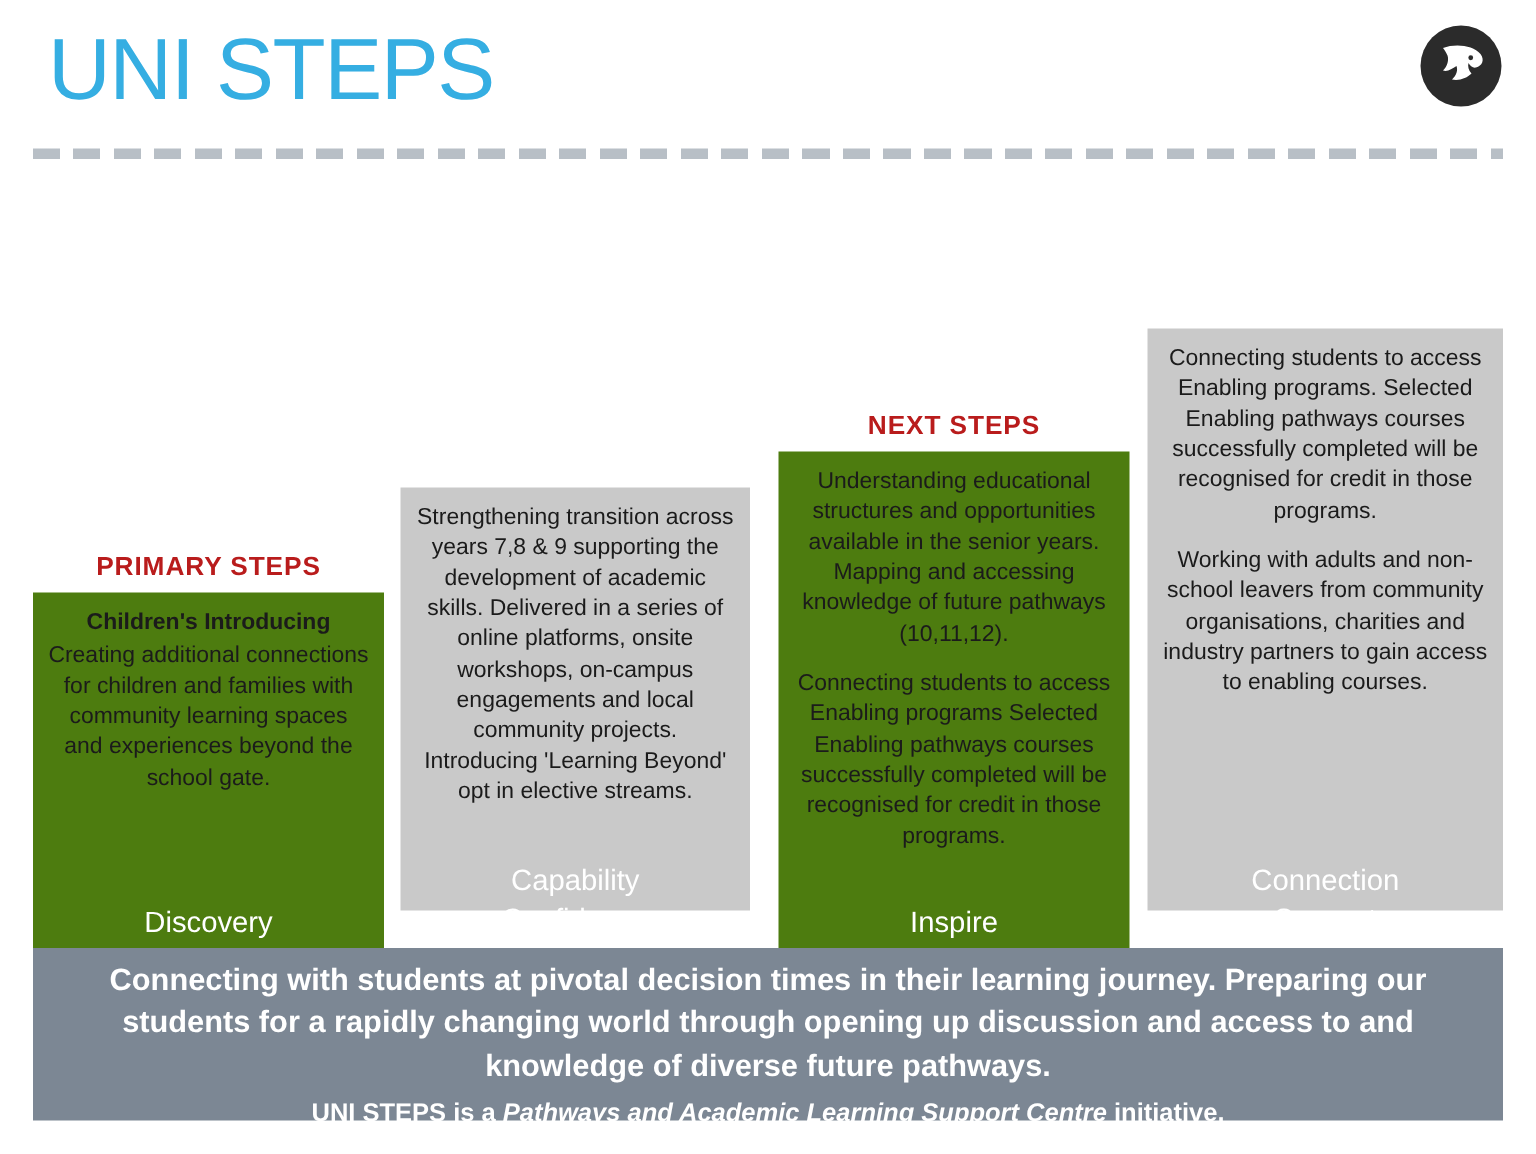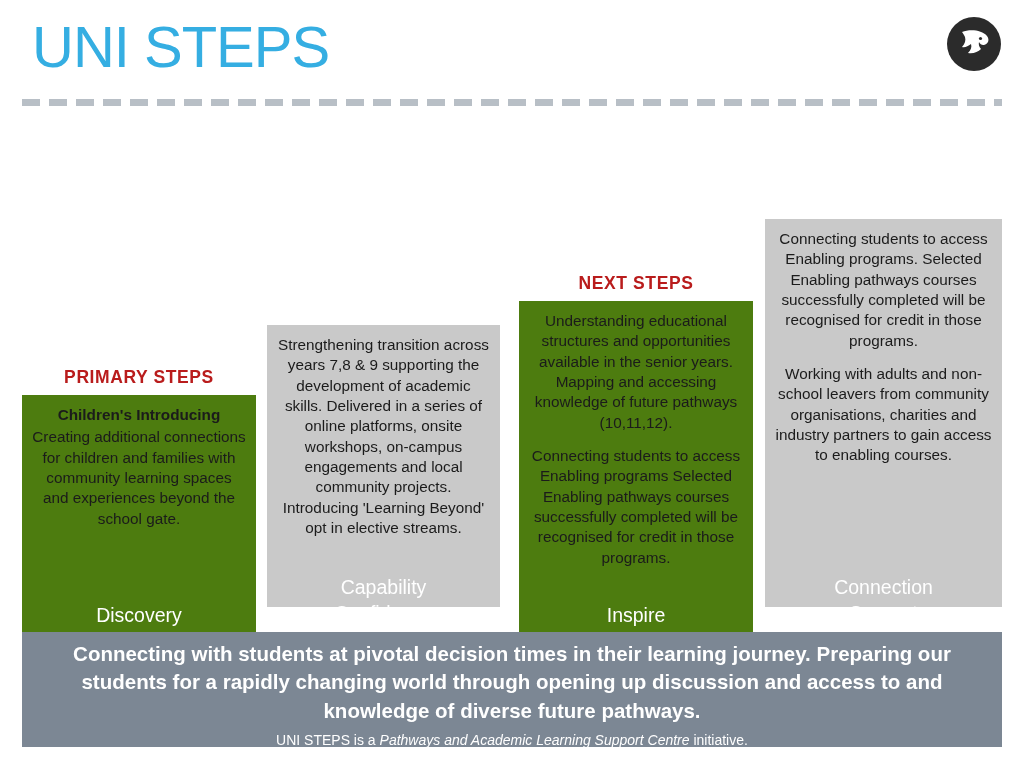--- a/index.html
+++ b/index.html
@@ -133,22 +133,22 @@
     padding: 8px 26px 0 26px;
     text-align: center;
   }
   #banner-main {
     font-size: 20.5px;
     font-weight: bold;
     line-height: 1.38;
   }
   #banner-sub {
     margin-top: 7px;
-    font-size: 14px;
-    font-weight: normal;
+    font-size: 17px;
+    font-weight: bold;
   }
   #banner-sub .italic { font-style: italic; }
 </style>
 </head>
 <body>
 
 <div id="page">
 
   <div id="title">UNI STEPS</div>
 

